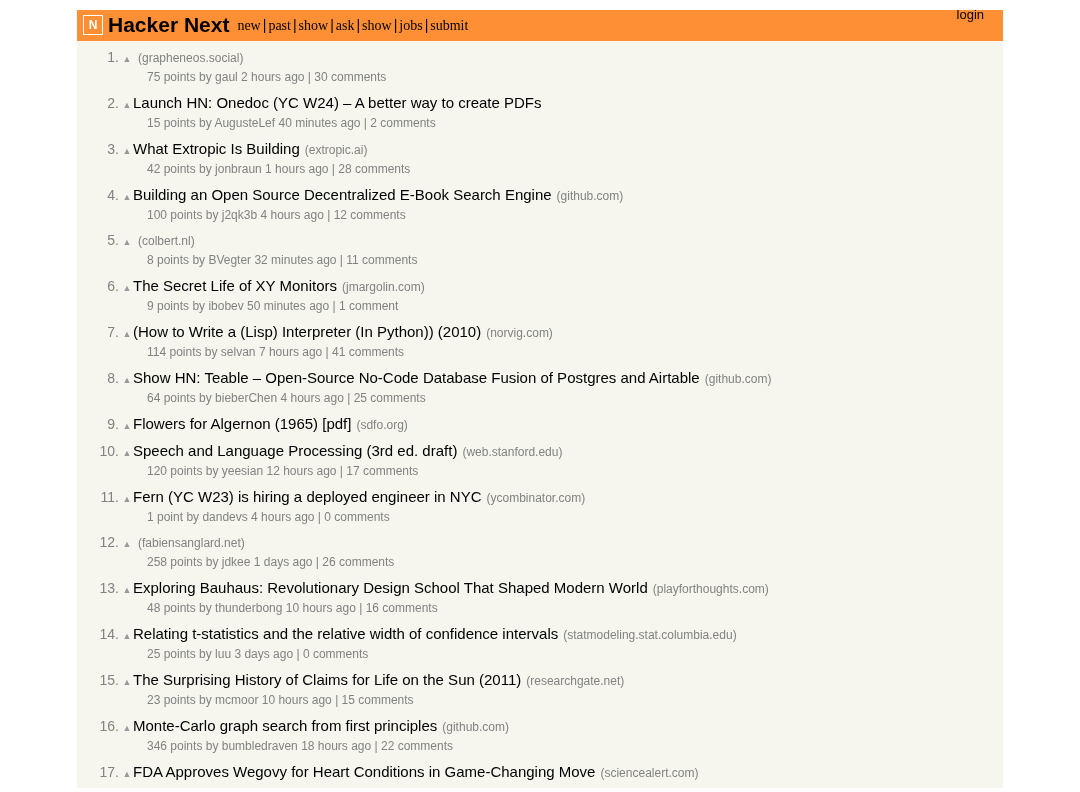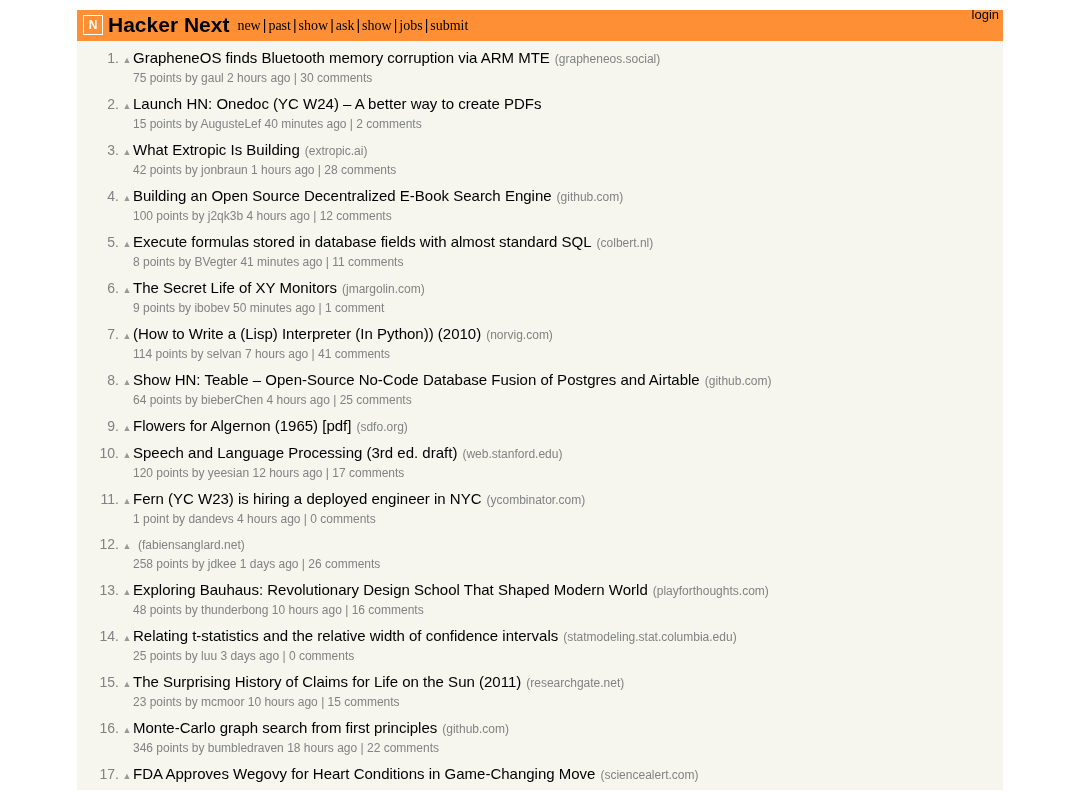--- a/index.html
+++ b/index.html
@@ -64,21 +64,21 @@
     color: #000000;
     text-decoration: none;
     font-family: Liberation Serif, serif;
   }
   .navsep {
     color: #000000;
     padding: 0 2px;
   }
   .login {
     position: absolute;
-    right: 4px;
+    right: 19px;
     top: -3px;
     font-size: 13px;
     color: #000000;
     text-decoration: none;
   }
   
   .itemlist {
     padding: 6px 0 0 0;
   }
   .item {
@@ -118,20 +118,21 @@
     font-size: 12px;
     margin-left: 5px;
   }
   .subline {
     color: #828282;
     font-size: 12px;
     padding-left: 56px;
     line-height: 16px;
     margin-top: -1px;
     padding-bottom: 4px;
+    margin-left: 14px;
   }
   .subline a {
     color: #828282;
     text-decoration: none;
   }
 </style>
 </head>
 <body>
 
 <div class="page">
@@ -144,21 +145,20 @@
         <a href="#">new</a><span class="navsep">|</span><a href="#">past</a><span class="navsep">|</span><a href="#">show</a><span class="navsep">|</span><a href="#">ask</a><span class="navsep">|</span><a href="#">show</a><span class="navsep">|</span><a href="#">jobs</a><span class="navsep">|</span><a href="#">submit</a>
       </div>
       <a class="login" href="#">login</a>
     </div>
 
     <div class="itemlist" id="story-list">
         <div class="item">
           <div class="titleline">
             <span class="rank">1.</span>
             <span class="votearrow">▲</span>
-            <a class="storylink" href="#">GrapheneOS finds Bluetooth memory corruption via ARM MTE</a>
             <span class="sitebit">(grapheneos.social)</span>
           </div>
           <div class="subline"><span>75 points</span> <a href="#">by gaul</a> <a href="#">2 hours ago</a> | <a href="#">30 comments</a></div>
         </div>
         <div class="item">
           <div class="titleline">
             <span class="rank">2.</span>
             <span class="votearrow">▲</span>
             <a class="storylink" href="#">Launch HN: Onedoc (YC W24) – A better way to create PDFs</a>
           </div>
@@ -179,24 +179,23 @@
             <span class="votearrow">▲</span>
             <a class="storylink" href="#">Building an Open Source Decentralized E-Book Search Engine</a>
             <span class="sitebit">(github.com)</span>
           </div>
           <div class="subline"><span>100 points</span> <a href="#">by j2qk3b</a> <a href="#">4 hours ago</a> | <a href="#">12 comments</a></div>
         </div>
         <div class="item">
           <div class="titleline">
             <span class="rank">5.</span>
             <span class="votearrow">▲</span>
-            <a class="storylink" href="#">Execute formulas stored in database fields with almost standard SQL</a>
             <span class="sitebit">(colbert.nl)</span>
           </div>
-          <div class="subline"><span>8 points</span> <a href="#">by BVegter</a> <a href="#">41 minutes ago</a> | <a href="#">11 comments</a></div>
+          <div class="subline"><span>8 points</span> <a href="#">by BVegter</a> <a href="#">32 minutes ago</a> | <a href="#">11 comments</a></div>
         </div>
         <div class="item">
           <div class="titleline">
             <span class="rank">6.</span>
             <span class="votearrow">▲</span>
             <a class="storylink" href="#">The Secret Life of XY Monitors</a>
             <span class="sitebit">(jmargolin.com)</span>
           </div>
           <div class="subline"><span>9 points</span> <a href="#">by ibobev</a> <a href="#">50 minutes ago</a> | <a href="#">1 comment</a></div>
         </div>

